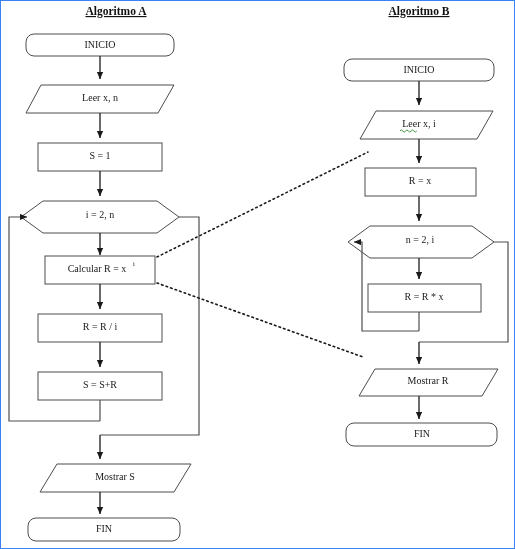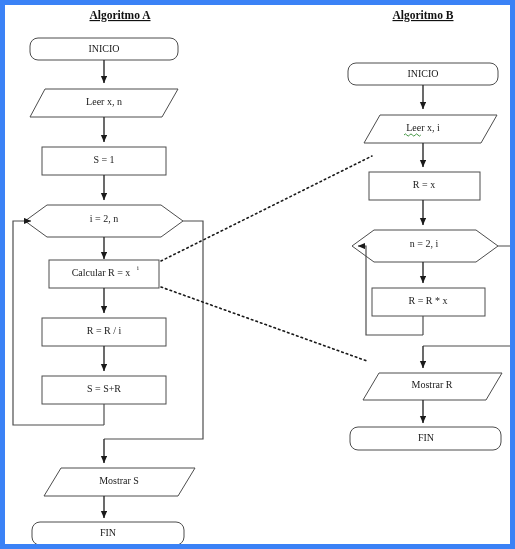--- a/index.html
+++ b/index.html
@@ -9,21 +9,21 @@
   }
   body {
     font-family: "Liberation Serif", serif;
   }
   #page {
     position: relative;
     width: 515px;
     height: 549px;
     background: #ffffff;
     box-sizing: border-box;
-    border: 5px solid #3b82f6;
+    border: 1px solid #3b82f6;
     overflow: hidden;
   }
   svg.flow {
     position: absolute;
     left: 0;
     top: 0;
     width: 513px;
     height: 547px;
     display: block;
   }

